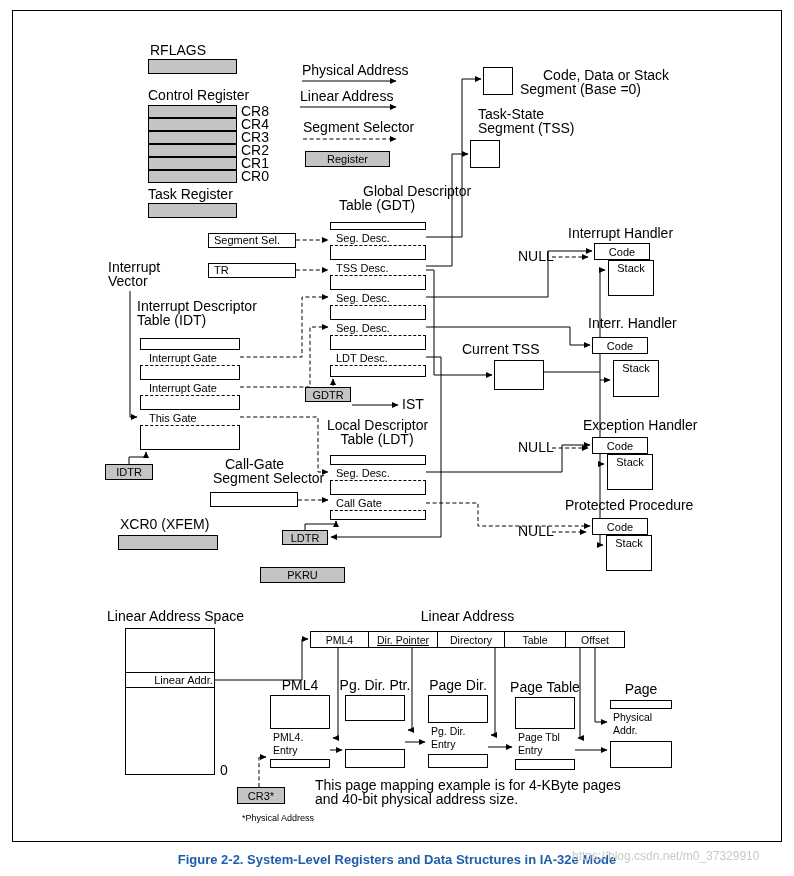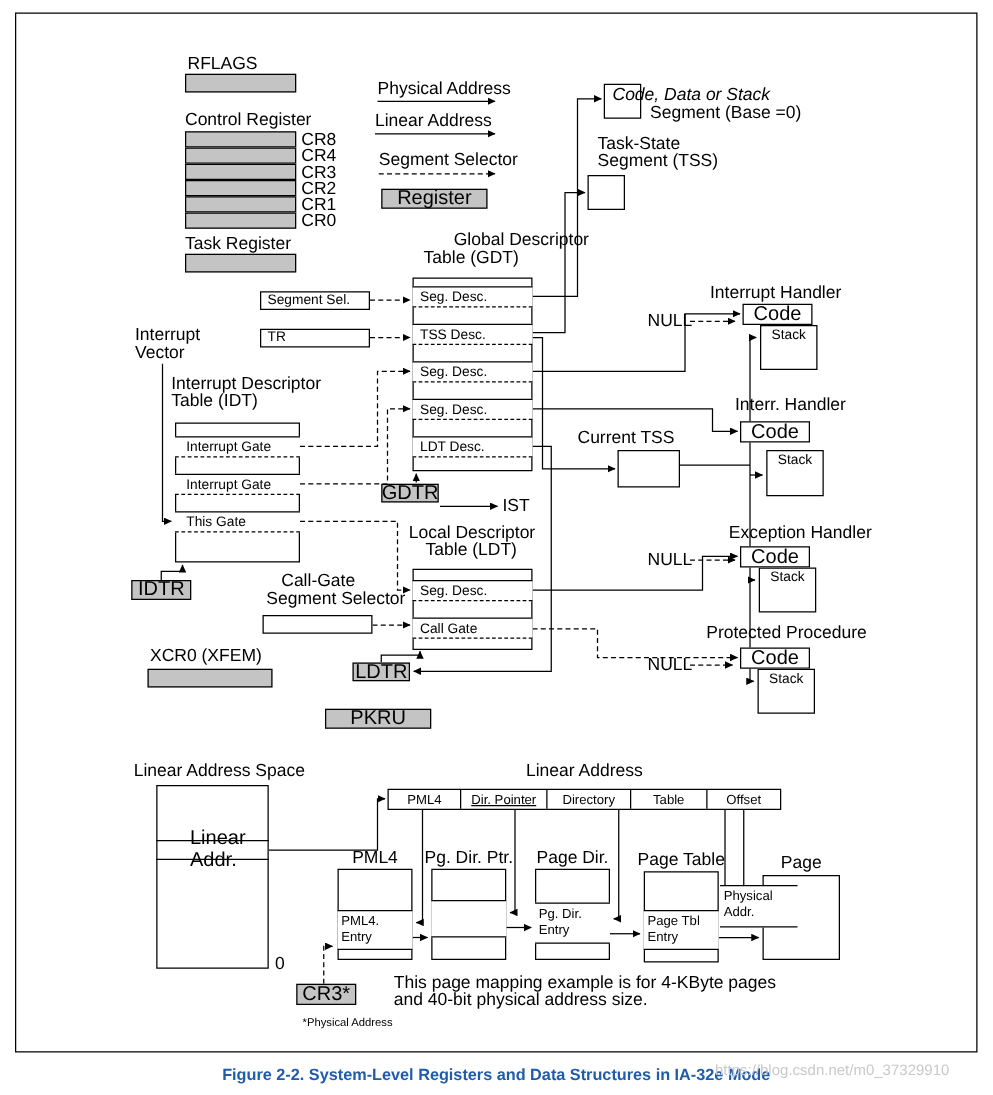--- a/index.html
+++ b/index.html
@@ -3,21 +3,21 @@
 <meta charset="utf-8">
 <style>
   * { margin:0; padding:0; box-sizing:border-box; }
   html,body { background:#ffffff; }
   body { width:794px; height:876px; font-family:"Liberation Sans", sans-serif; color:#000; }
   #fig { position:relative; width:794px; height:876px; background:#fff; overflow:hidden; }
   .t { position:absolute; font-size:14px; line-height:13px; white-space:nowrap; }
   .c { text-align:center; }
   .box { position:absolute; border:1px solid #000; background:#fff; }
   .gray { background:#c4c4c4; }
-  .flex { display:flex; align-items:center; justify-content:center; font-size:16px; }
+  .flex { display:flex; align-items:center; justify-content:center; font-size:11px; }
   .topflex { display:flex; align-items:flex-start; justify-content:center; font-size:11px; padding-top:1px; }
   .trow { position:absolute; display:flex; align-items:center; border-top:1px solid #000; border-bottom:1px dashed #000; font-size:11px; padding-left:6px; background:#fff; }
   .entry { position:absolute; border-top:1px solid #000; border-bottom:1px solid #000; font-size:10.5px; line-height:13px; padding:2px 0 0 3px; background:#fff; }
   .wires { position:absolute; left:0; top:0; }
   .frame { position:absolute; left:12px; top:10px; width:770px; height:832px; border:1px solid #000; }
   .caption { position:absolute; left:0; top:852px; width:794px; text-align:center; font-weight:bold; font-size:13px; color:#1f5ca9; }
   .watermark { position:absolute; left:572px; top:849px; font-size:12px; color:#c9c9c9; }
   .small { font-size:9px; }
   .fieldrow { position:absolute; display:flex; border:1px solid #000; background:#fff; }
   .fieldcell { flex:0 0 auto; display:flex; align-items:center; justify-content:center; font-size:10.5px; border-left:1px solid #000; height:100%; }
@@ -117,21 +117,21 @@
 
   <div class="t" style="left:148px; top:188px;">Task Register</div>
   <div class="box gray" style="left:148px; top:203px; width:89px; height:15px;"></div>
 
   <div class="t" style="left:302px; top:64px;">Physical Address</div>
   <div class="t" style="left:300px; top:90px;">Linear Address</div>
   <div class="t" style="left:303px; top:121px;">Segment Selector</div>
   <div class="box gray flex" style="left:305px; top:151px; width:85px; height:16px;">Register</div>
 
   <div class="box" style="left:483px; top:67px; width:30px; height:28px;"></div>
-  <div class="t" style="left:490px; top:69px;font-style:italic;">Code, Data or Stack</div>
+  <div class="t" style="left:543px; top:69px;">Code, Data or Stack</div>
   <div class="t" style="left:520px; top:83px;">Segment (Base =0)</div>
 
   <div class="t" style="left:478px; top:108px;">Task-State</div>
   <div class="t" style="left:478px; top:122px;">Segment (TSS)</div>
   <div class="box" style="left:470px; top:140px; width:30px; height:28px;"></div>
 
   <div class="t c" style="left:327px; top:185px; width:100px;margin-left:36px;">Global Descriptor</div>
   <div class="t c" style="left:327px; top:199px; width:100px;">Table (GDT)</div>
   <div class="box" style="left:330px; top:222px; width:96px; height:155px;"></div>
   <div class="trow" style="left:330px; top:229px; width:96px; height:17px;">Seg. Desc.</div>
@@ -229,21 +229,21 @@
 
   <div class="t c" style="left:510px; top:681px; width:70px;">Page Table</div>
   <div class="box" style="left:515px; top:697px; width:60px; height:73px;"></div>
   <div class="entry" style="left:515px; top:728px; width:60px; height:32px;">
     <div>Page Tbl</div>
     <div>Entry</div>
   </div>
 
   <div class="t c" style="left:610px; top:683px; width:62px;">Page</div>
   <div class="box" style="left:610px; top:700px; width:62px; height:68px;"></div>
-  <div class="entry" style="left:576px; top:708px; width:62px; height:34px;">
+  <div class="entry" style="left:610px; top:708px; width:62px; height:34px;">
     <div>Physical</div>
     <div>Addr.</div>
   </div>
 
   <div class="box gray flex" style="left:237px; top:787px; width:48px; height:17px;">CR3*</div>
   <div class="t small" style="left:242px; top:812px;">*Physical Address</div>
   <div class="t" style="left:315px; top:779px;">This page mapping example is for 4-KByte pages</div>
   <div class="t" style="left:315px; top:793px;">and 40-bit physical address size.</div>
 
   <div class="caption">Figure 2-2.  System-Level Registers and Data Structures in IA-32e Mode</div>

